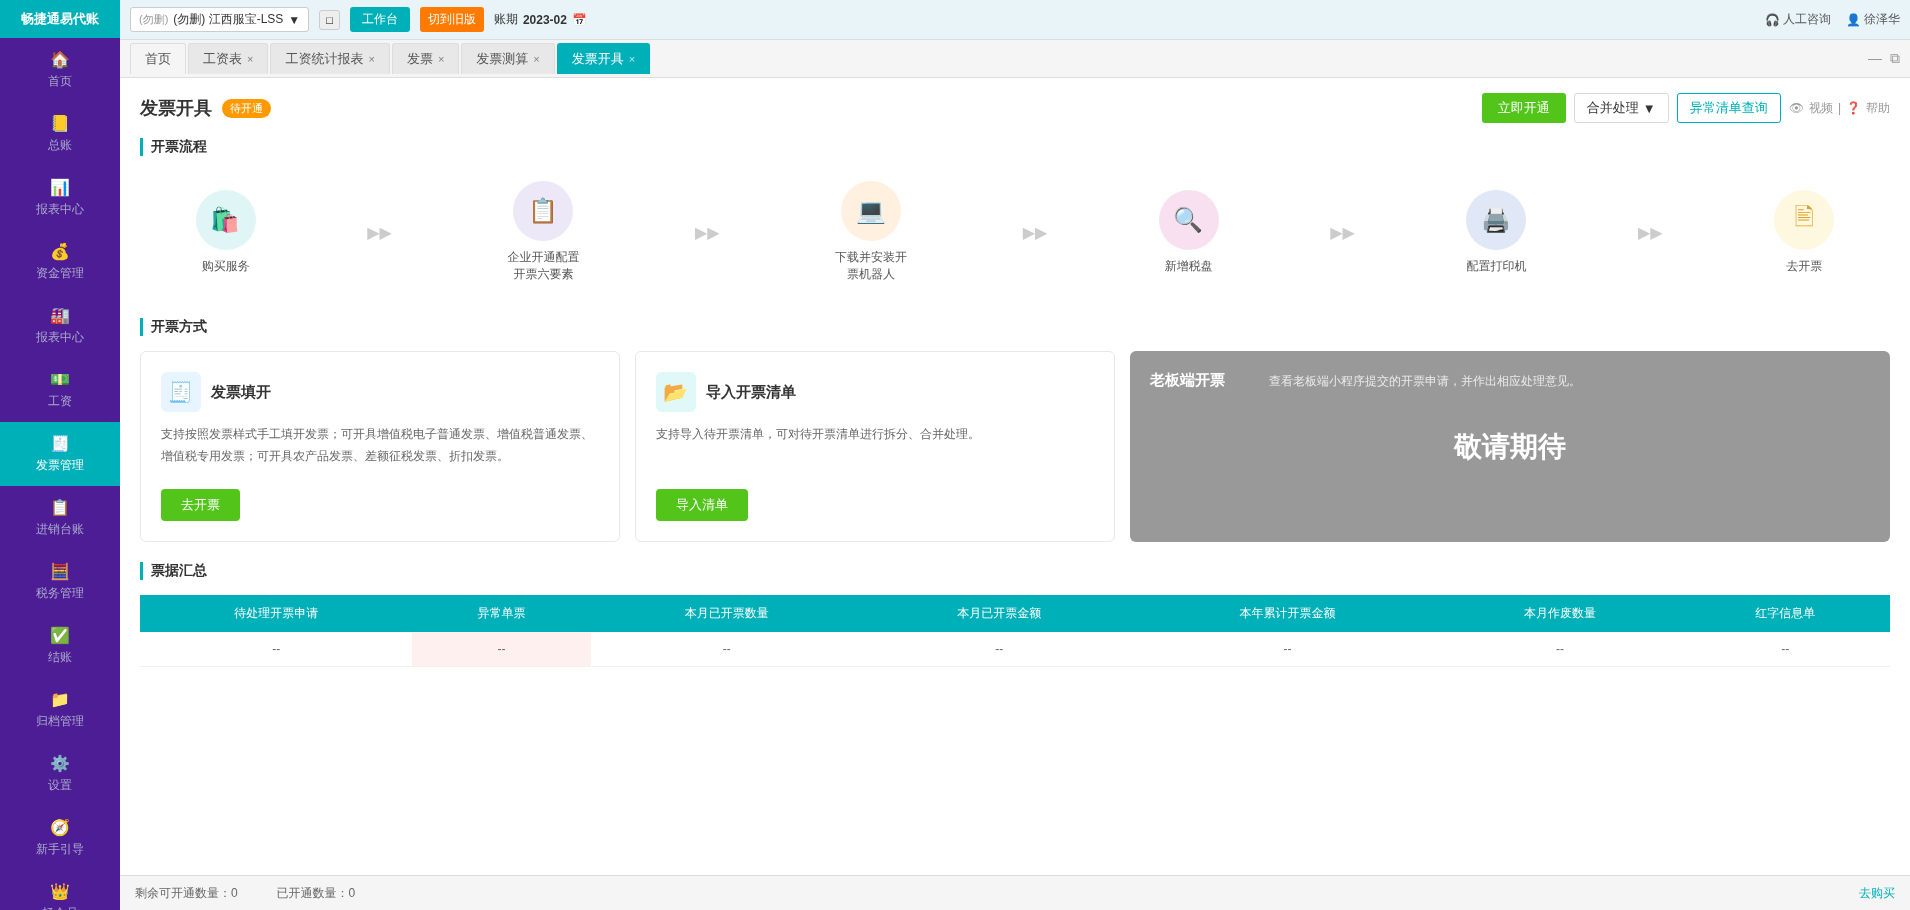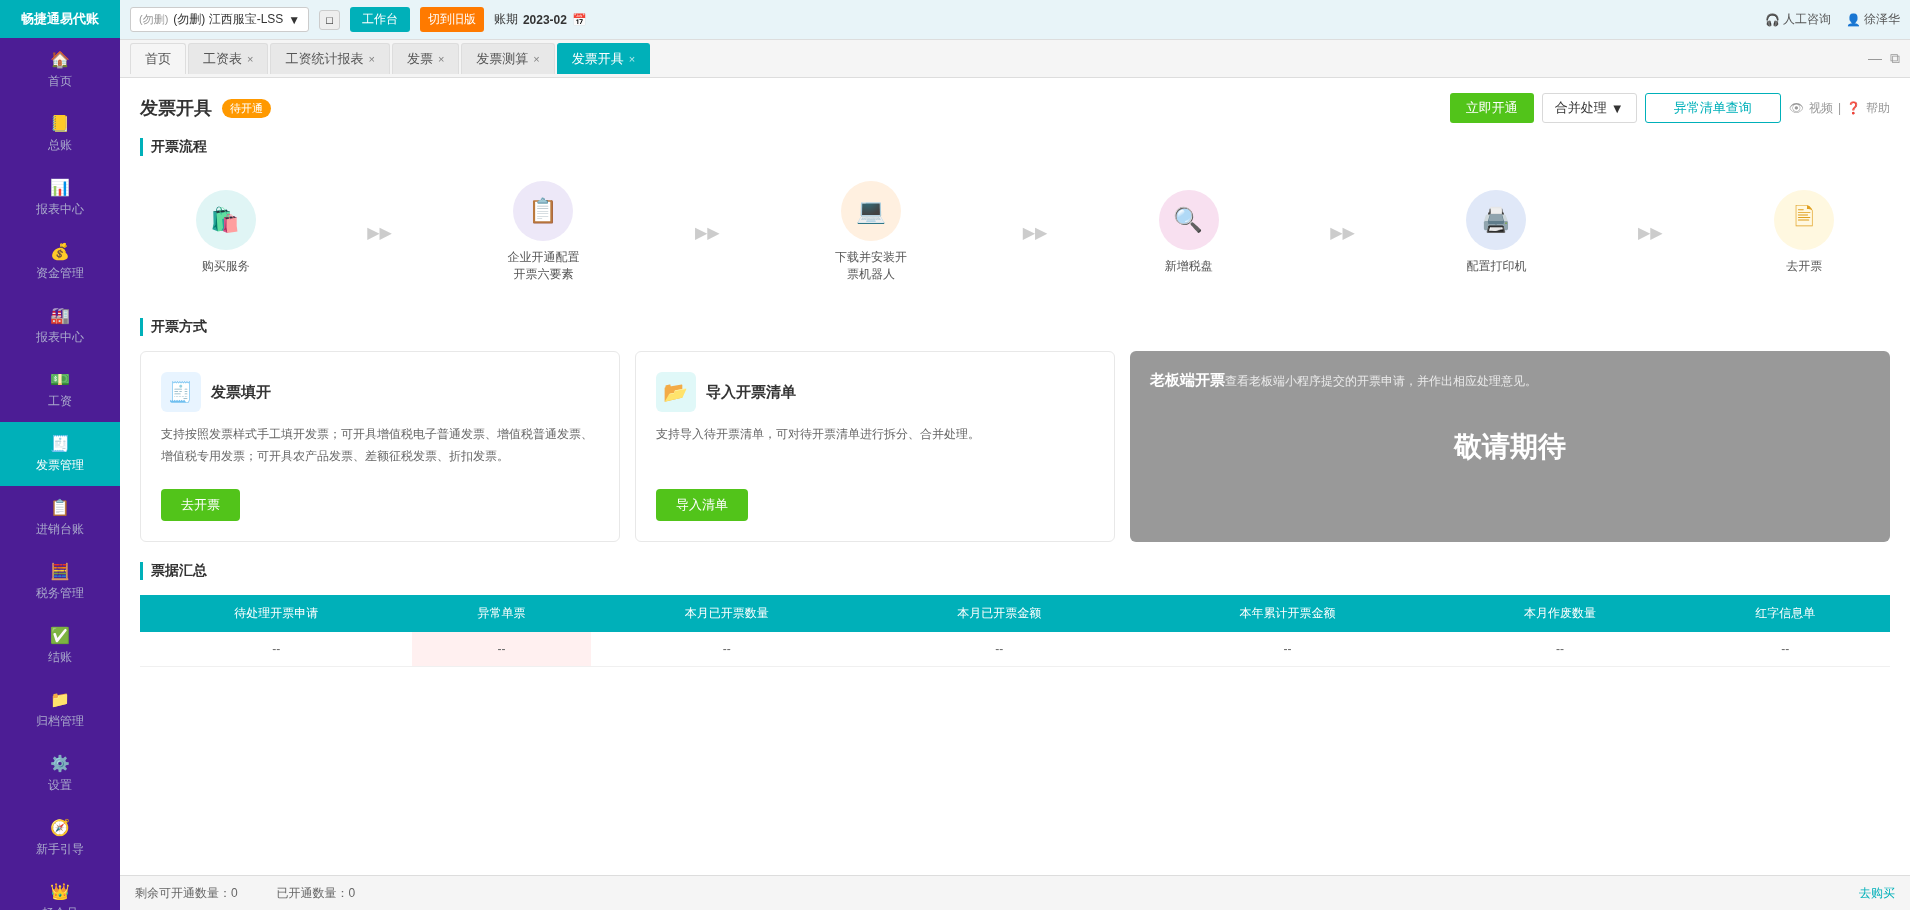--- a/index.html
+++ b/index.html
@@ -38,21 +38,21 @@
     .content { flex: 1; overflow-y: auto; padding: 15px 20px; background: white; }
 
     
     .page-header { display: flex; align-items: center; justify-content: space-between; margin-bottom: 15px; }
     .page-title-area { display: flex; align-items: center; gap: 10px; }
     .page-title { font-size: 18px; font-weight: bold; color: #333; }
     .badge-pending { background: #ff9900; color: white; border-radius: 10px; padding: 2px 8px; font-size: 11px; }
     .page-actions { display: flex; align-items: center; gap: 8px; }
     .btn-primary { background: #52c41a; color: white; border: none; border-radius: 3px; padding: 6px 16px; font-size: 13px; cursor: pointer; }
     .btn-outline { background: white; color: #333; border: 1px solid #d9d9d9; border-radius: 3px; padding: 5px 12px; font-size: 13px; cursor: pointer; display: flex; align-items: center; gap: 4px; }
-    .btn-outline-teal { background: white; color: #00b0b9; border: 1px solid #00b0b9; border-radius: 3px; padding: 5px 28px; font-size: 13px; cursor: pointer; }
+    .btn-outline-teal { background: white; color: #00b0b9; border: 1px solid #00b0b9; border-radius: 3px; padding: 5px 12px; font-size: 13px; cursor: pointer; }
     .view-info { font-size: 12px; color: #999; display: flex; align-items: center; gap: 5px; }
 
     
     .section-title { font-size: 14px; font-weight: bold; color: #333; margin-bottom: 15px; padding-left: 8px; border-left: 3px solid #00b0b9; }
 
     
     .process-flow { display: flex; align-items: center; justify-content: space-around; margin-bottom: 25px; padding: 10px 0; }
     .process-step { display: flex; flex-direction: column; align-items: center; gap: 8px; cursor: pointer; }
     .process-icon { width: 60px; height: 60px; border-radius: 50%; display: flex; align-items: center; justify-content: center; font-size: 24px; }
     .process-icon.teal { background: #e0f5f5; color: #20b0b0; }
@@ -70,21 +70,21 @@
     .method-card-header { display: flex; align-items: center; gap: 10px; margin-bottom: 12px; }
     .method-icon { width: 40px; height: 40px; border-radius: 6px; display: flex; align-items: center; justify-content: center; font-size: 20px; }
     .method-icon.blue { background: #e8f4ff; color: #1890ff; }
     .method-icon.teal { background: #e0f8f8; color: #00b0b9; }
     .method-title { font-size: 15px; font-weight: bold; color: #333; }
     .method-desc { font-size: 12px; color: #666; line-height: 1.8; margin-bottom: 15px; min-height: 50px; }
     .btn-go { background: #52c41a; color: white; border: none; border-radius: 4px; padding: 7px 20px; font-size: 13px; cursor: pointer; }
 
     .method-card-old { flex: 1; background: #999; border-radius: 6px; padding: 20px; color: white; position: relative; display: flex; flex-direction: row; }
     .old-card-title { font-size: 15px; font-weight: bold; margin-bottom: 10px; }
-    .old-card-desc { font-size: 12px; opacity: 0.8; line-height: 1.8; }
+    .old-card-desc { font-size: 12px; opacity: 0.8; line-height: 1.8; margin-left: 44px; }
     .coming-soon { position: absolute; top: 50%; left: 50%; transform: translate(-50%, -50%); font-size: 28px; font-weight: bold; color: white; text-align: center; }
 
     
     .summary-table { width: 100%; border-collapse: collapse; }
     .summary-table th { background: #00b0b9; color: white; padding: 10px; text-align: center; font-size: 12px; font-weight: normal; }
     .summary-table td { padding: 10px; text-align: center; font-size: 12px; color: #666; border-bottom: 1px solid #f0f0f0; }
     .summary-table td.highlight { background: #fff0f0; }
 
     
     .footer-bar { height: 35px; background: #f5f5f5; border-top: 1px solid #ddd; display: flex; align-items: center; padding: 12px 15px; font-size: 12px; color: #666; justify-content: space-between; }

